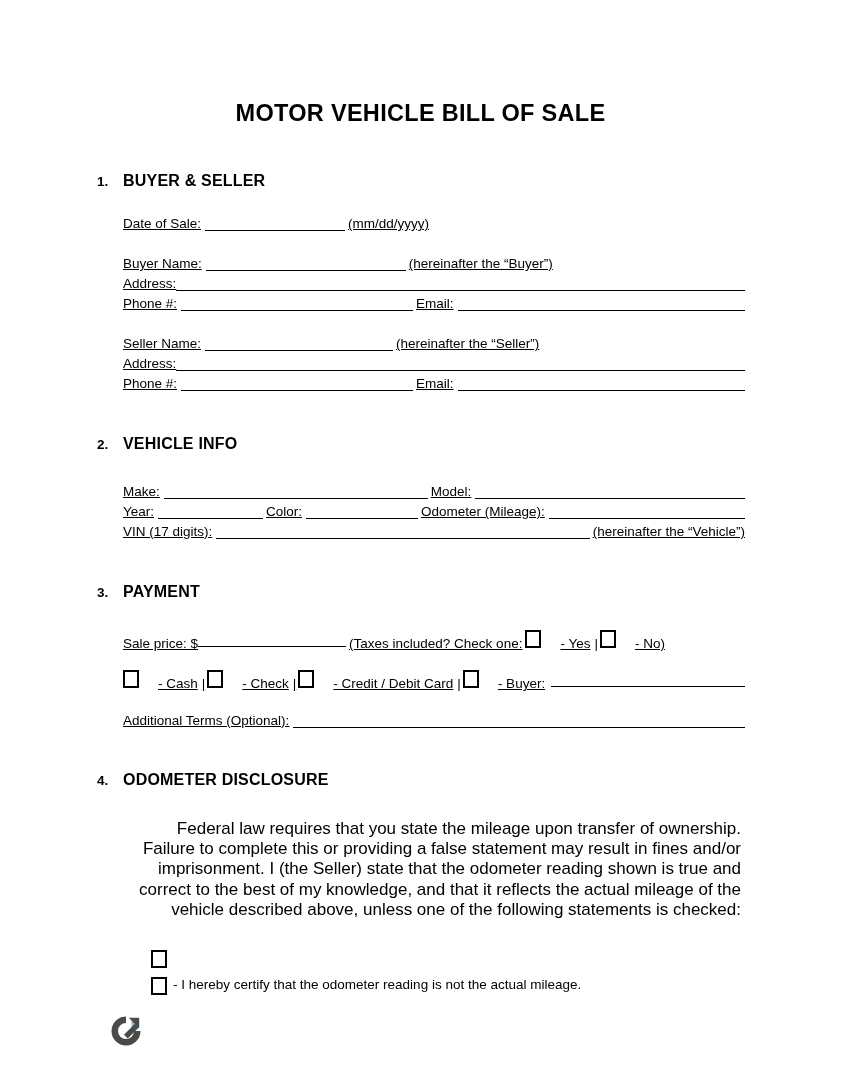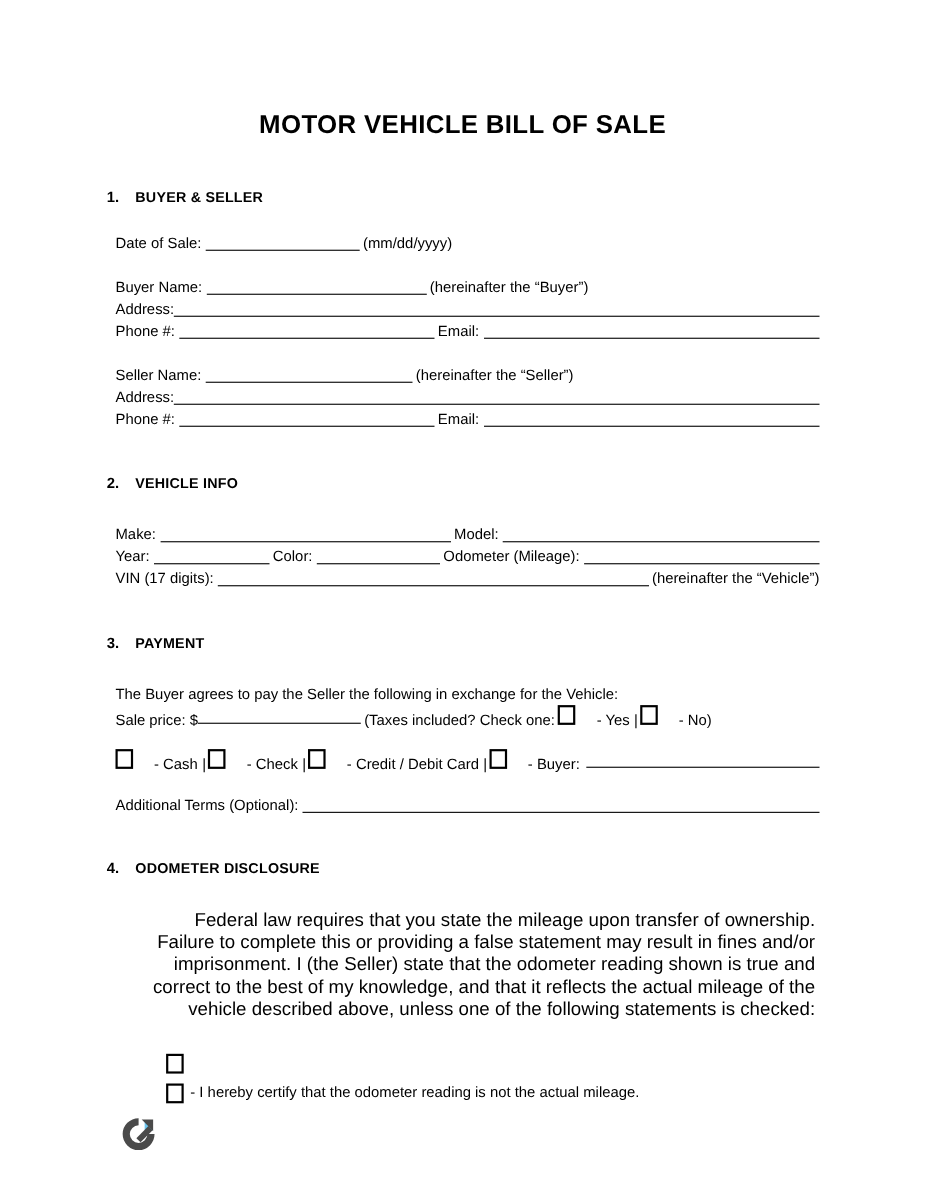--- a/index.html
+++ b/index.html
@@ -49,30 +49,31 @@
     display: flex;
     align-items: baseline;
   }
   .sec-num {
     width: 26px;
     flex: 0 0 26px;
     font-size: 13.5px;
     font-weight: bold;
   }
   .sec-title {
-    font-size: 13px;
+    font-size: 16px;
     font-weight: bold;
     letter-spacing: 0.2px;
   }
 
   
   .block {
-    margin-left: 8px;
+    margin-left: 26px;
     font-size: 13.5px;
     line-height: 20px;
+    text-decoration: underline;
   }
   .row {
     display: flex;
     align-items: baseline;
     white-space: nowrap;
     height: 20px;
   }
   .lbl { flex: 0 0 auto; }
   .after { flex: 0 0 auto; padding-left: 3px; }
 
@@ -250,23 +251,20 @@
     <div class="section">
       <span class="sec-num">3.</span>
       <span class="sec-title">PAYMENT</span>
     </div>
 
     <div class="gap-lg"></div>
     <div style="height:5px;"></div>
 
     <div class="block">
 
-      <div class="row">
-        <span class="lbl">The Buyer agrees to pay the Seller the following in exchange for the Vehicle:</span>
-      </div>
 
       <div class="row">
         <span class="lbl">Sale price: $</span>
         <span class="rule w-price"></span>
         <span class="after">(Taxes included? Check one:</span>
         <span class="cbox" style="margin-left:3px;"></span>
         <span class="cb-label">- Yes</span>
         <span class="pipe">|</span>
         <span class="cbox"></span>
         <span class="cb-label">- No)</span>

